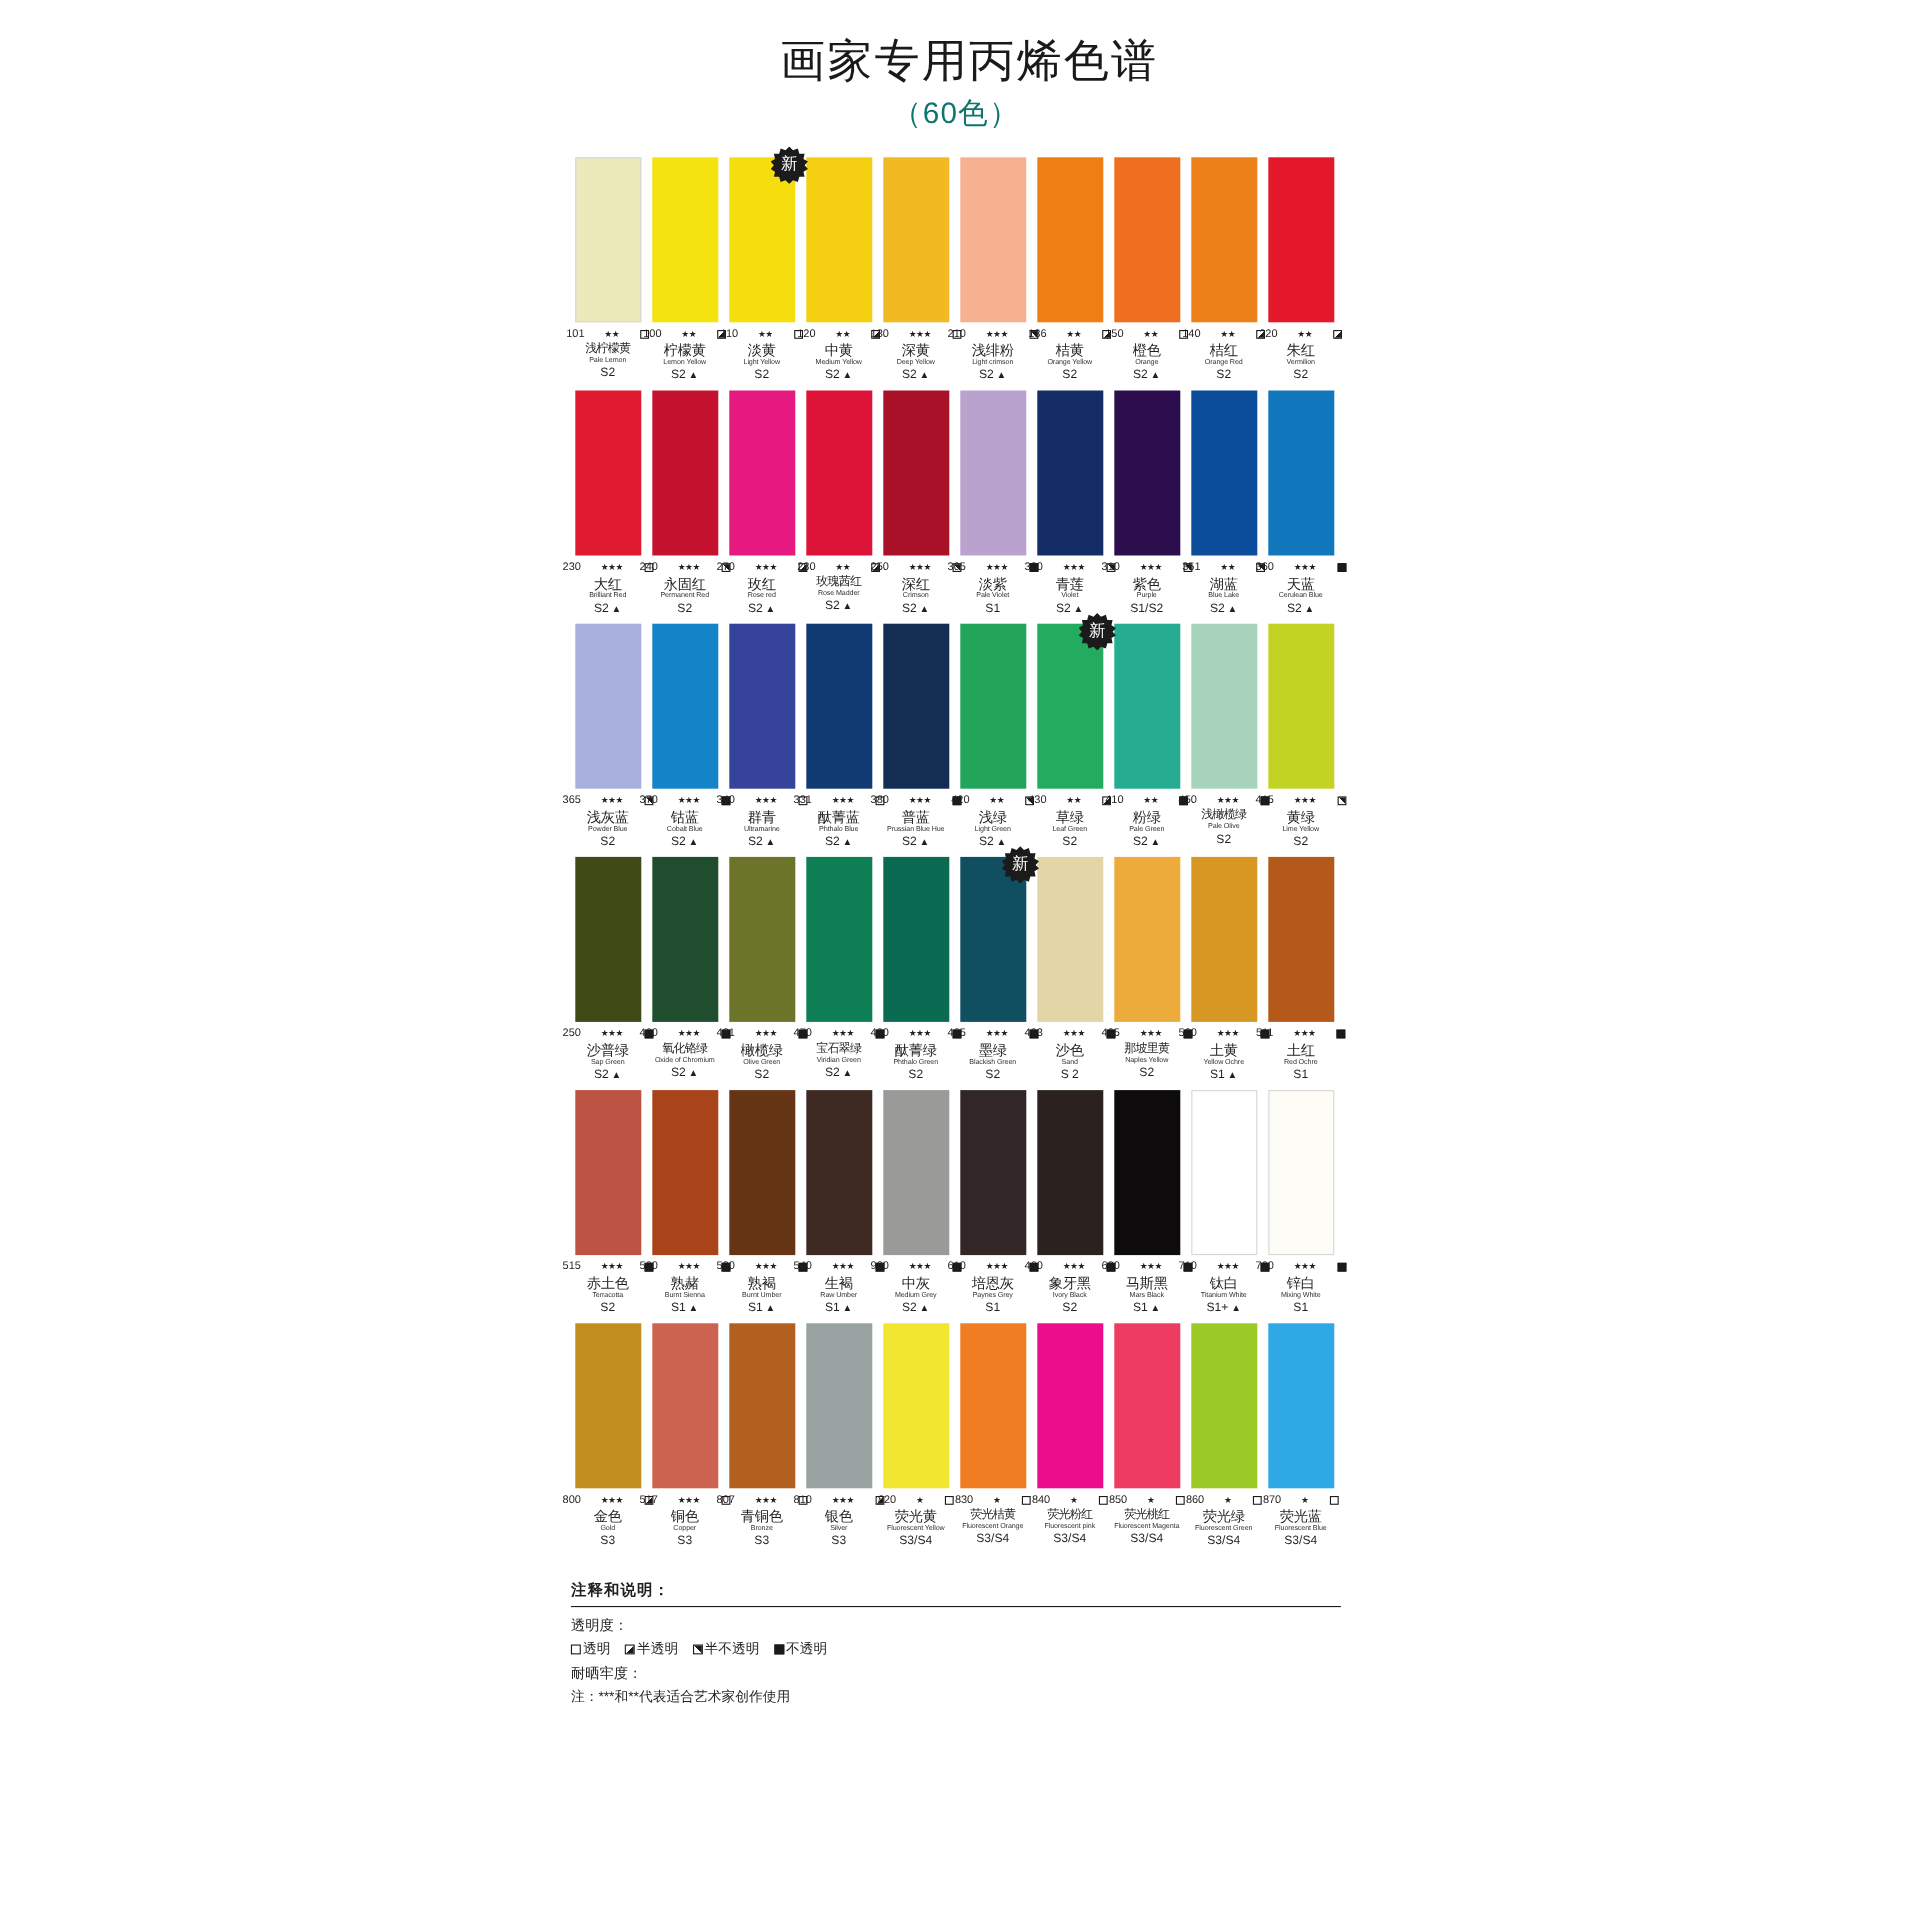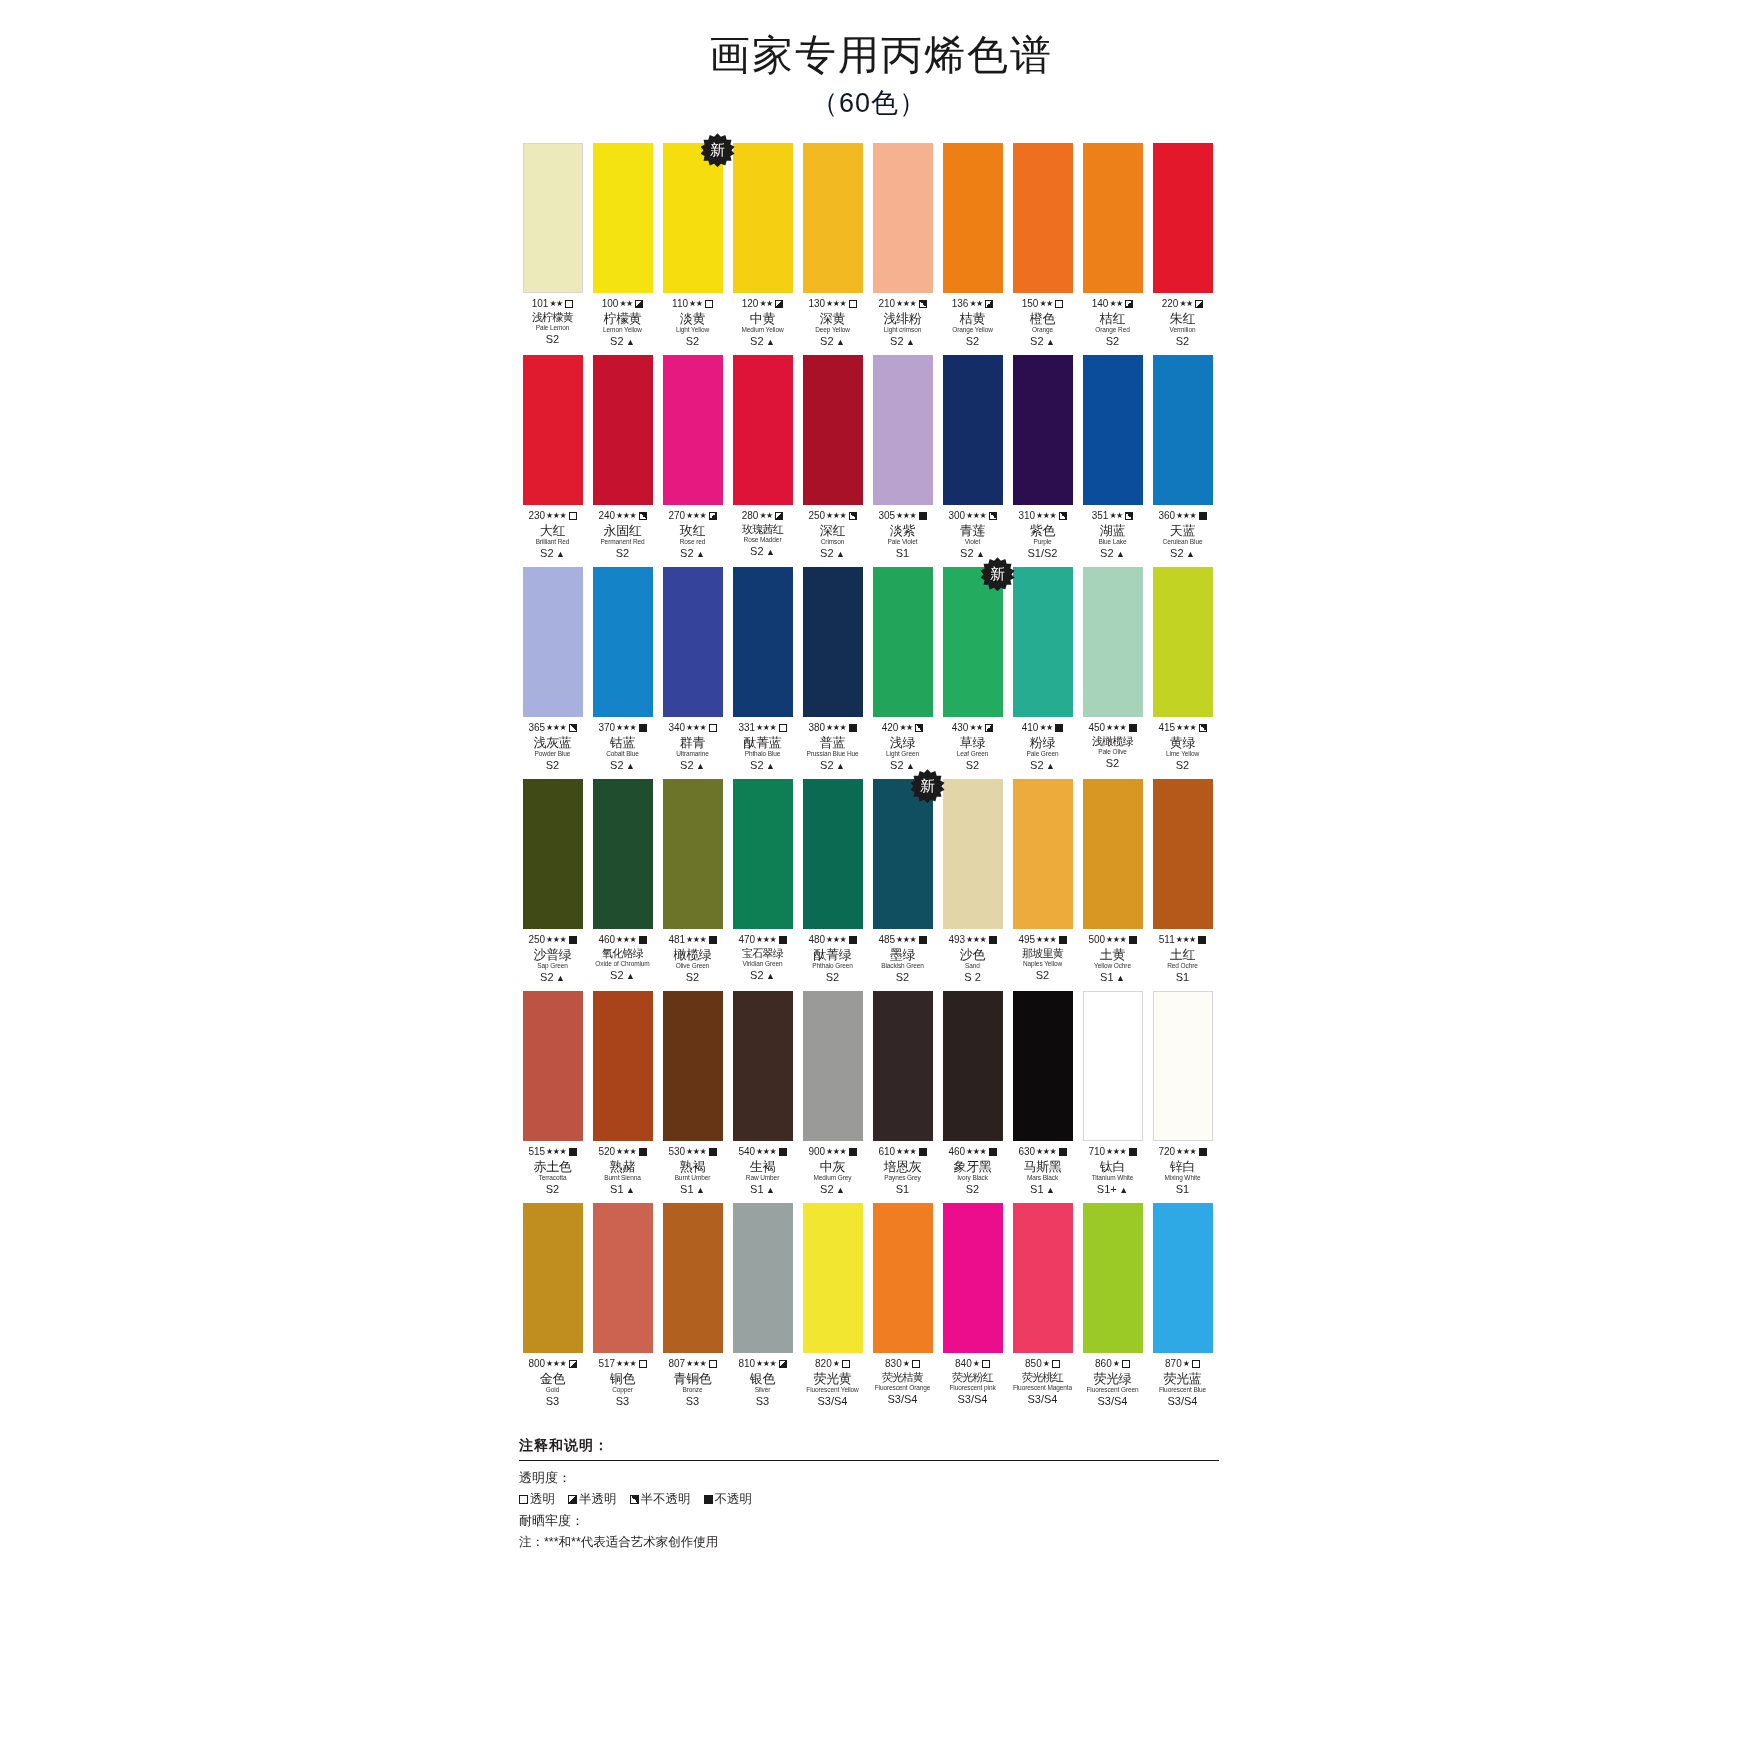--- a/index.html
+++ b/index.html
@@ -27,21 +27,21 @@
     font-size: 41px;
     letter-spacing: 2px;
     font-weight: 400;
     color: #1a1a1a;
     line-height: 1.25;
     padding-left: 24px;
   }
   .subtitle {
     font-size: 27px;
     font-weight: 400;
-    color: #0f172a;
+    color: #0f766e;
     margin-top: 4px;
     letter-spacing: 1px;
   }
 
   
   .grid {
     width: 700px;
     margin: 22px auto 0 auto;
     display: flex;
     flex-direction: column;
@@ -95,21 +95,21 @@
   .labels {
     margin-top: 5px;
     width: 67px;
     text-align: center;
     line-height: 1.05;
   }
   .line-code {
     display: flex;
     align-items: center;
     justify-content: center;
-    gap: 1px;
+    gap: 18px;
     font-size: 9.5px;
     white-space: nowrap;
     height: 12px;
     text-align: right;
   }
   .code { font-size: 10px; letter-spacing: 0px; }
   .stars { font-size: 8px; letter-spacing: -0.5px; }
 
   
   .sym {

